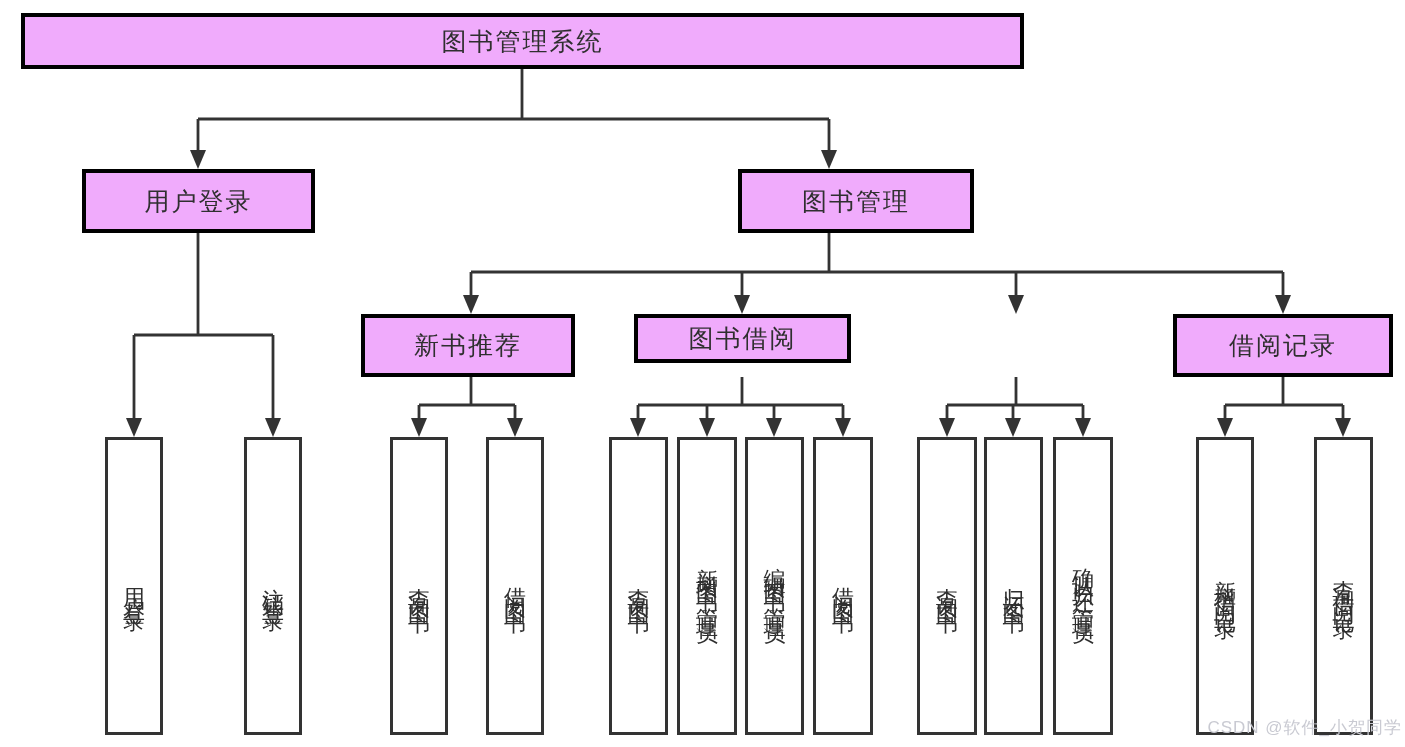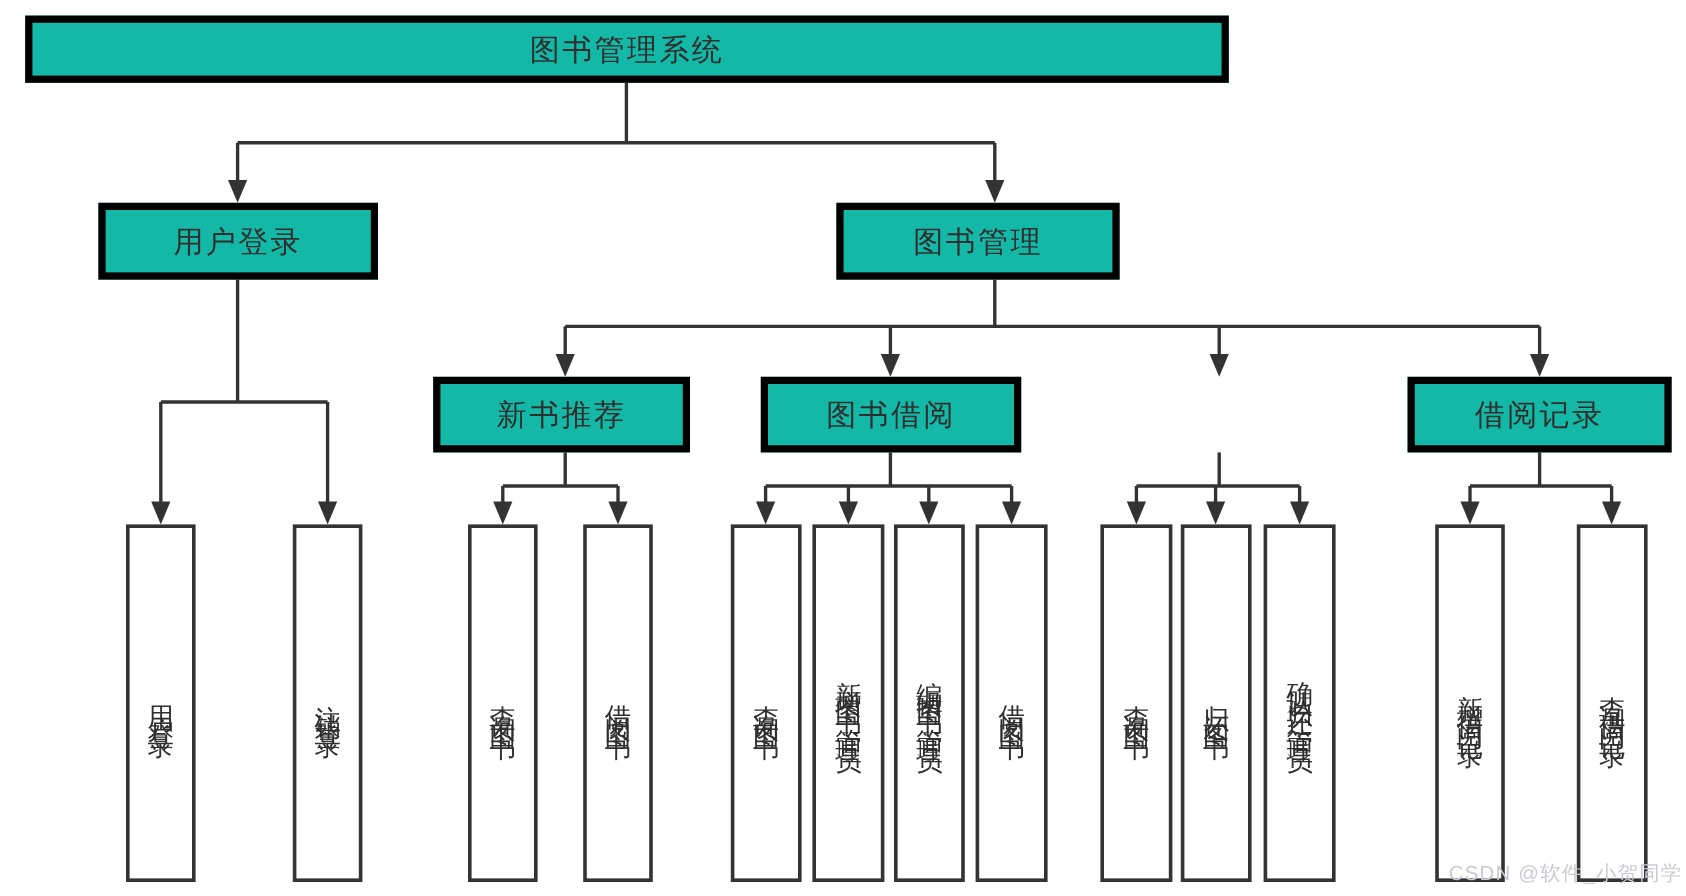--- a/index.html
+++ b/index.html
@@ -18,22 +18,22 @@
   #connectors {
     position: absolute;
     left: 0;
     top: 0;
     width: 1405px;
     height: 747px;
   }
   .hbox {
     position: absolute;
     box-sizing: border-box;
-    border: 6px solid #000000;
-    background: #14b8a6;
+    border: 4px solid #000000;
+    background: #f0abfc;
     display: flex;
     align-items: center;
     justify-content: center;
     font-size: 25px;
     letter-spacing: 2px;
     color: #2f2f2f;
     white-space: nowrap;
   }
   .vbox {
     position: absolute;
@@ -51,23 +51,23 @@
     text-orientation: mixed;
     font-size: 22px;
     letter-spacing: 8px;
     line-height: 1;
     color: #2f2f2f;
     white-space: nowrap;
   }
   
   #node-root          { left: 21px;   top: 13px;  width: 1003px; height: 56px; }
   #node-user-login    { left: 82px;   top: 169px; width: 233px;  height: 64px; }
-  #node-book-mgmt     { left: 697px;  top: 169px; width: 236px;  height: 64px; }
+  #node-book-mgmt     { left: 738px;  top: 169px; width: 236px;  height: 64px; }
   #node-new-book-rec  { left: 361px;  top: 314px; width: 214px;  height: 63px; }
-  #node-book-borrow   { left: 634px;  top: 314px; width: 217px;  height: 63px; }
+  #node-book-borrow   { left: 634px;  top: 314px; width: 217px;  height: 49px; }
   #node-cur-borrow    { left: 907px;  top: 314px; width: 218px;  height: 63px; }
   #node-borrow-rec    { left: 1173px; top: 314px; width: 220px;  height: 63px; }
 
   #leaf-login         { left: 105px;  width: 58px; }
   #leaf-logout        { left: 244px;  width: 58px; }
   #leaf-rec-query     { left: 390px;  width: 58px; }
   #leaf-rec-borrow    { left: 486px;  width: 58px; }
   #leaf-bb-query      { left: 609px;  width: 59px; }
   #leaf-bb-add        { left: 677px;  width: 60px; }
   #leaf-bb-edit       { left: 745px;  width: 59px; }

